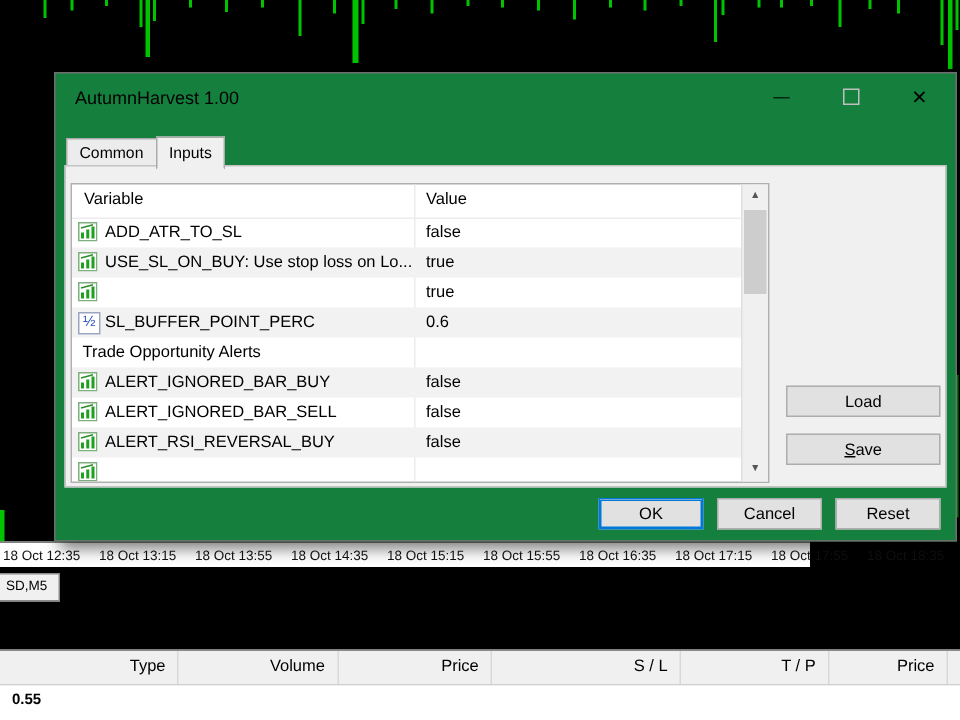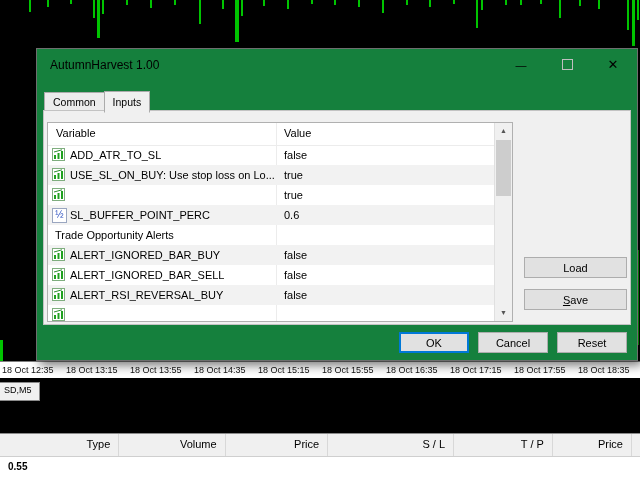--- a/index.html
+++ b/index.html
@@ -3,21 +3,21 @@
 <meta charset="utf-8">
 <style>
   html,body{margin:0;padding:0;}
   .screen{position:relative;width:640px;height:480px;background:#000;overflow:hidden;
           font-family:"Liberation Sans",sans-serif;-webkit-font-smoothing:antialiased;}
   
   .chart-area{position:absolute;left:0;top:0;width:640px;height:361px;background:#000;overflow:hidden;}
   .candles{position:absolute;left:0;top:0;width:100%;height:100%;}
   .candle{position:absolute;background:#00c400;}
   
-  .axis{position:absolute;left:0;top:361px;width:640px;height:17px;background:#ffffff;border-top:1px solid #7f7f7f;}
+  .axis{position:absolute;left:0;top:361px;width:540px;height:17px;background:#ffffff;border-top:1px solid #7f7f7f;}
   .axis-label{position:absolute;top:3px;font-size:9px;color:#111;white-space:nowrap;}
   
   .tabbar{position:absolute;left:0;top:378px;width:640px;height:65px;background:#000;}
   .chart-tab{position:absolute;left:0;top:4px;height:17px;background:#f0f0f0;border:1px solid #8a8a8a;border-left:none;
              padding:0 7px 0 4px;font-size:9px;line-height:15px;color:#000;}
   
   .terminal{position:absolute;left:0;top:433px;width:640px;height:47px;background:#f0f0f0;border-top:1px solid #8a8a8a;}
   .thead{display:flex;height:22px;background:#f0f0f0;border-bottom:1px solid #cfcfcf;}
   .tcell{text-align:right;padding-right:8px;line-height:21px;font-size:11px;color:#000;border-right:1px solid #d8d8d8;}
   .tcell.lastfill{flex:1;border-right:none;}

